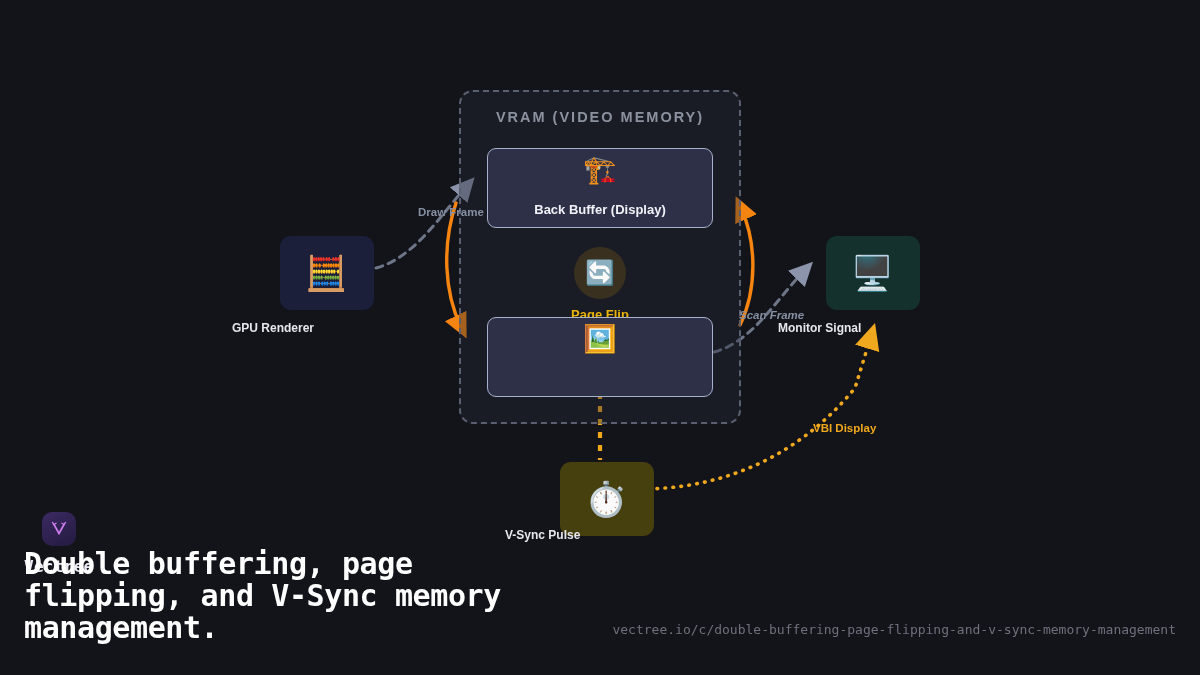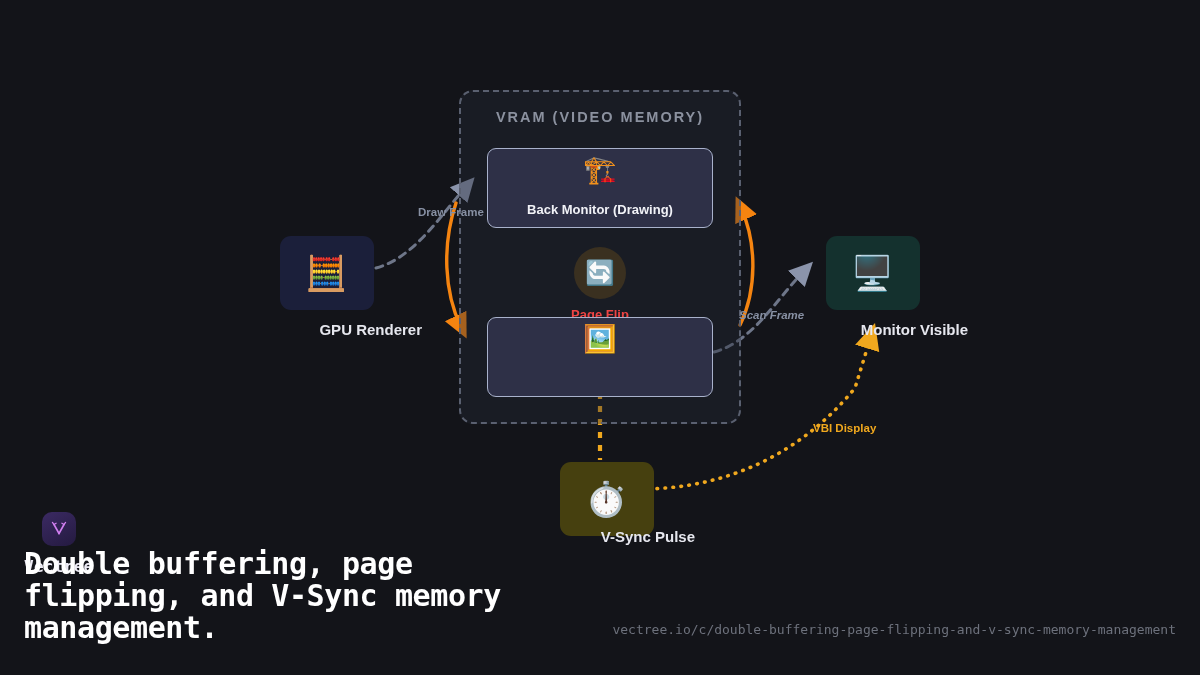--- a/index.html
+++ b/index.html
@@ -108,40 +108,40 @@
     line-height: 1;
   }
   #page-flip-label {
     position: absolute;
     left: 520px;
     top: 307px;
     width: 160px;
     text-align: center;
     font-size: 13px;
     font-weight: bold;
-    color: #ef4444;
+    color: #eab308;
   }
 
   
   .node-card {
     position: absolute;
     width: 94px;
     height: 74px;
     border-radius: 11px;
     display: flex;
     align-items: center;
     justify-content: center;
     font-size: 34px;
     line-height: 1;
   }
   .node-label {
     position: absolute;
     width: 190px;
-    text-align: right;
-    font-size: 15px;
+    text-align: left;
+    font-size: 12px;
     font-weight: bold;
     color: #e6e7ee;
   }
 
   #gpu-card   { left: 280px; top: 236px; background: #1b1f3a; }
   #gpu-label  { left: 232px; top: 321px; }
 
   #monitor-card  { left: 826px; top: 236px; background: #14312e; }
   #monitor-label { left: 778px; top: 321px; }
 
@@ -244,36 +244,36 @@
     <div class="group-title">VRAM (VIDEO MEMORY)</div>
   </div>
 
   <div class="node-card" id="gpu-card">
     <span>🧮</span>
   </div>
   <div class="node-label" id="gpu-label">GPU Renderer</div>
 
   <div class="buffer" id="back-buffer">
     <span class="emoji">🏗️</span>
-    <span class="cap">Back Monitor (Drawing)</span>
+    <span class="cap">Back Buffer (Display)</span>
   </div>
 
   <div id="page-flip">
     <span>🔄</span>
   </div>
   <div id="page-flip-label">Page Flip</div>
 
   <div class="buffer" id="front-buffer">
     <span class="emoji">🖼️</span>
   </div>
 
   <div class="node-card" id="monitor-card">
     <span>🖥️</span>
   </div>
-  <div class="node-label" id="monitor-label">Monitor Visible</div>
+  <div class="node-label" id="monitor-label">Monitor Signal</div>
 
   <div class="node-card" id="vsync-card">
     <span>⏱️</span>
   </div>
   <div class="node-label" id="vsync-label">V-Sync Pulse</div>
 
   <div class="edge-label grey" id="label-draw">Draw Frame</div>
   <div class="edge-label grey" id="label-scan">Scan Frame</div>
   <div class="edge-label amber" id="label-vbi">VBI Display</div>
 

